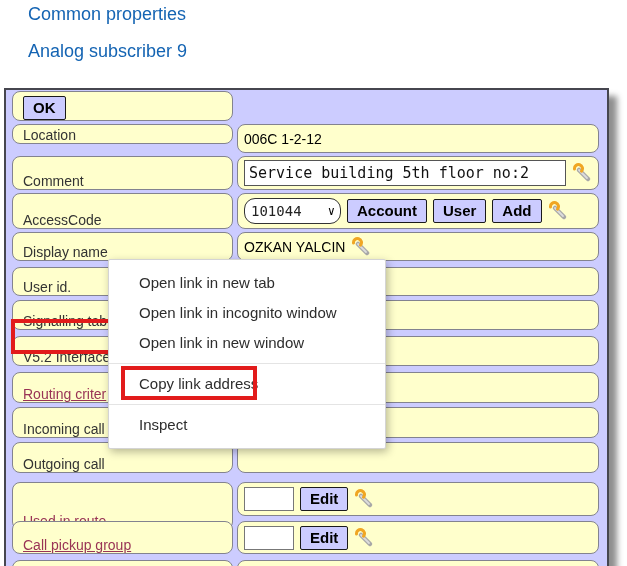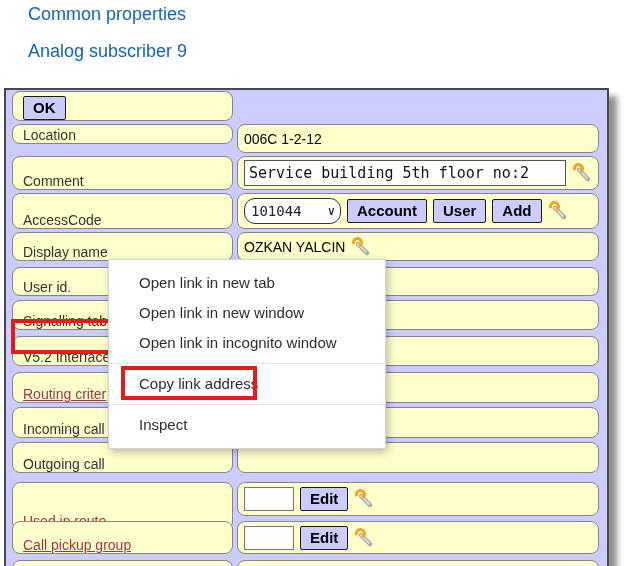--- a/index.html
+++ b/index.html
@@ -226,21 +226,21 @@
   </div>
 
   <div class="cell lcell" style="top:470px;height:34px;"></div>
   <div class="cell rcell" style="top:470px;height:34px;"></div>
 
   <div class="hl-box" id="hl-display-name"></div>
 </div>
 
 <div id="context-menu">
   <div class="menu-item">Open link in new tab</div>
+  <div class="menu-item">Open link in incognito window</div>
   <div class="menu-item">Open link in new window</div>
-  <div class="menu-item">Open link in incognito window</div>
   <div class="menu-sep"></div>
   <div class="menu-item">Copy link address</div>
   <div class="menu-sep"></div>
   <div class="menu-item">Inspect</div>
 
   <div class="hl-box" id="hl-save-link"></div>
 </div>
 
 </body></html>

